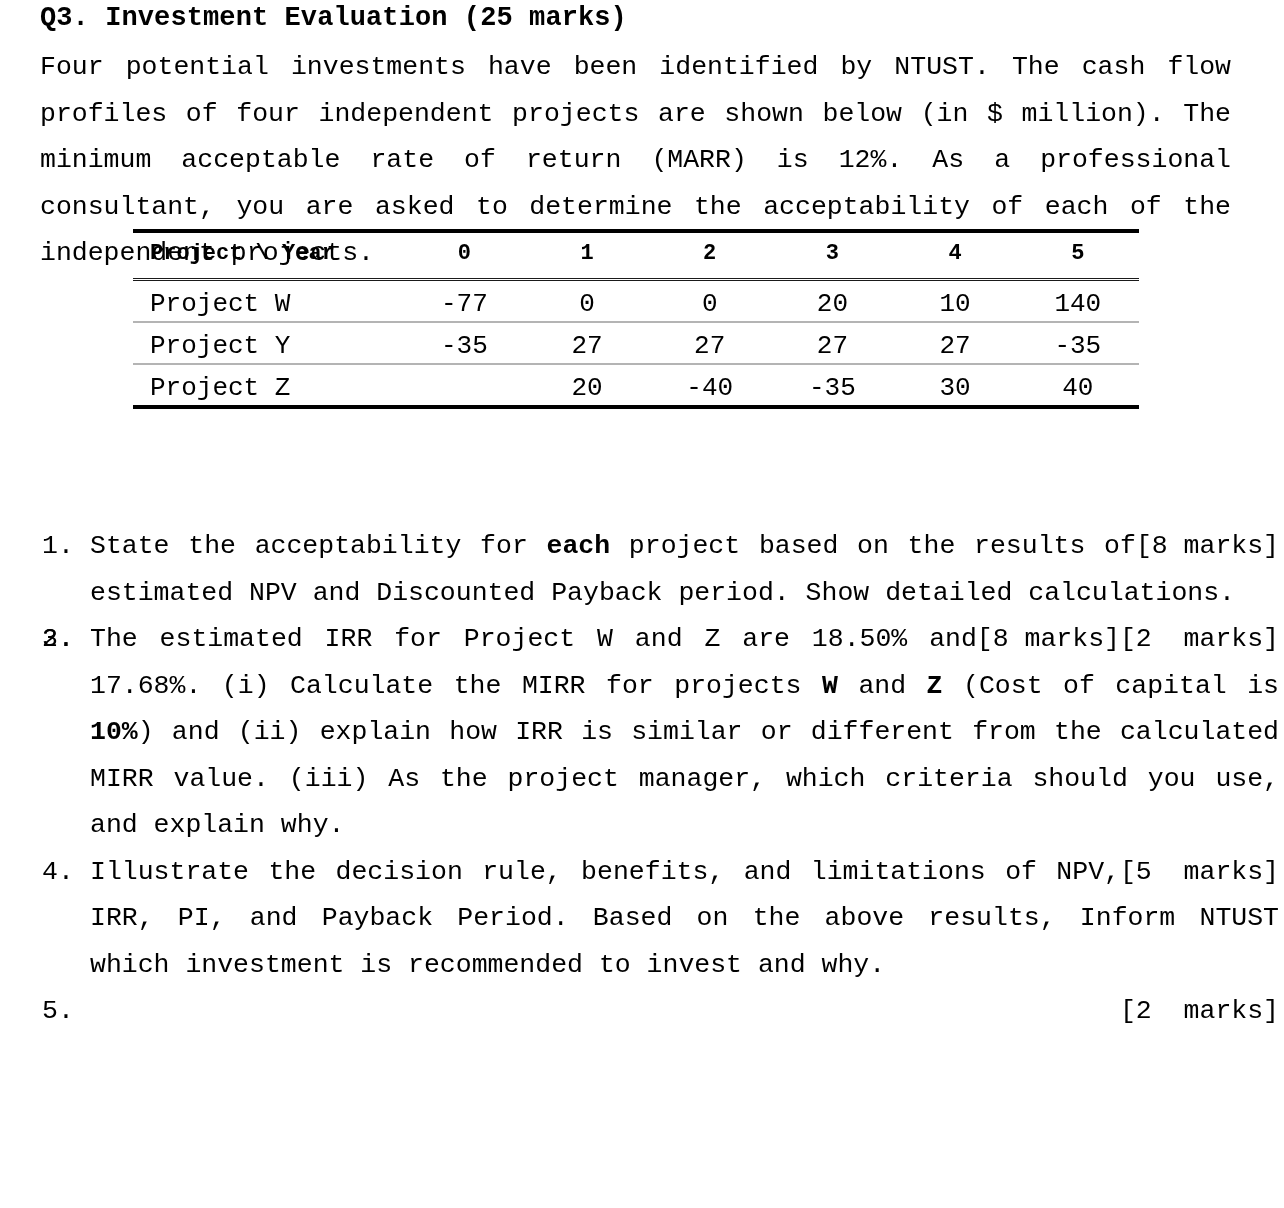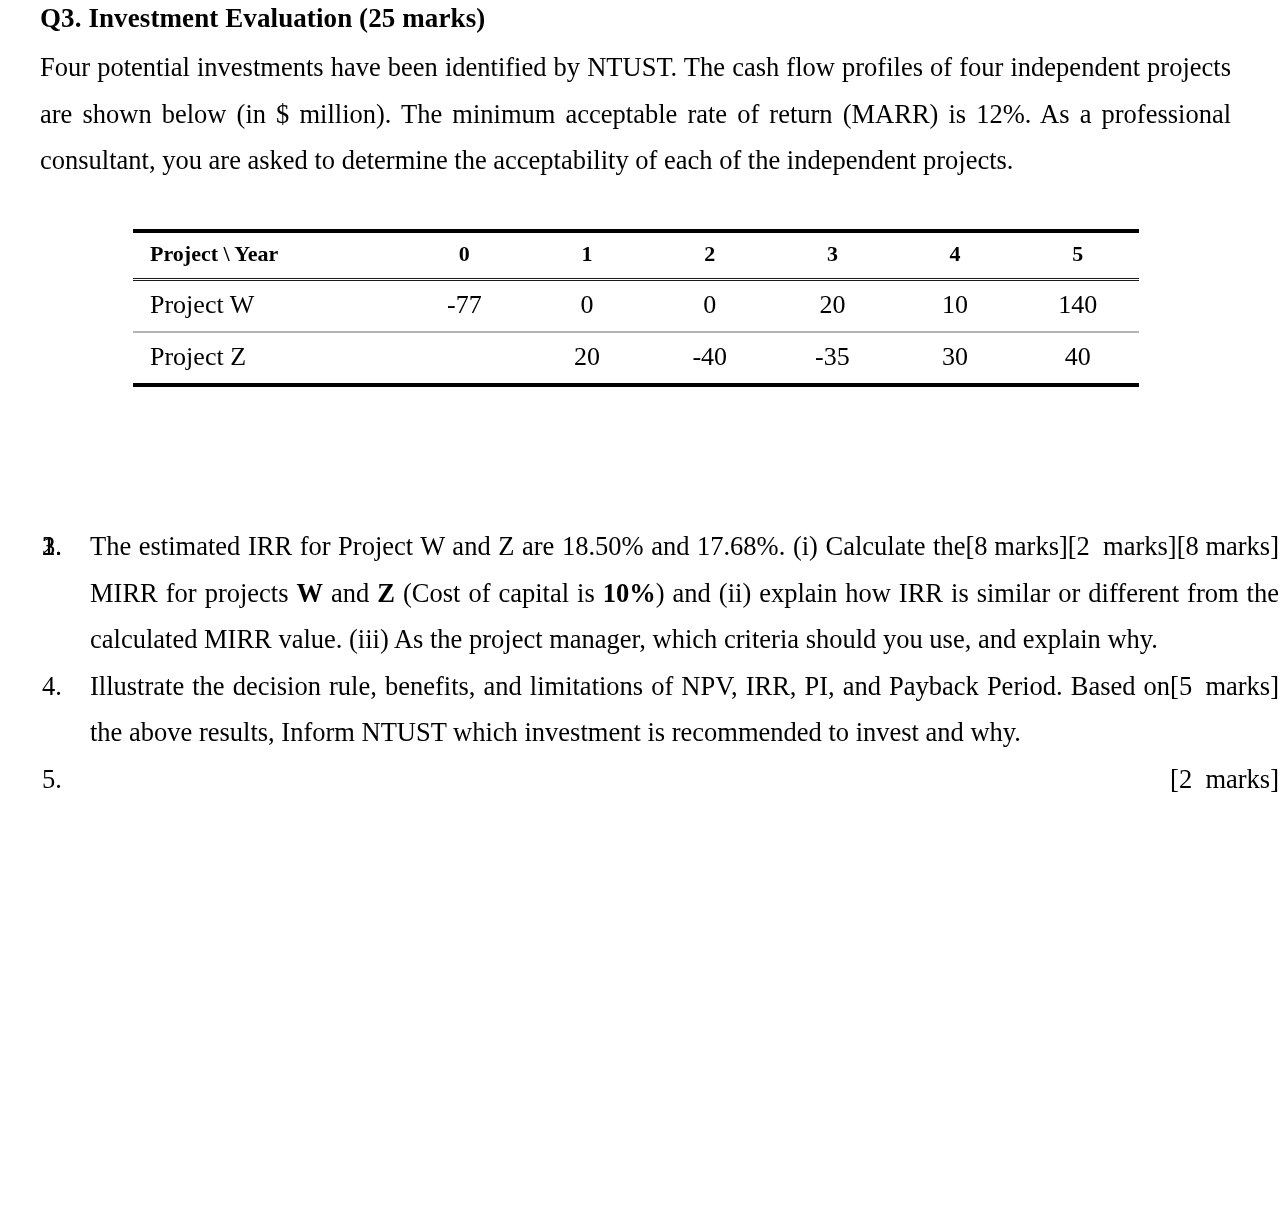--- a/index.html
+++ b/index.html
@@ -15,20 +15,21 @@
     font-family: "Liberation Serif", "DejaVu Serif", serif;
     color: #000000;
     -webkit-font-smoothing: antialiased;
   }
   .page {
     position: relative;
     width: 1284px;
     height: 1208px;
     box-sizing: border-box;
     padding: 0;
+    font-family: Liberation Mono, monospace;
   }
 
   
   .q-title {
     position: absolute;
     left: 40px;
     top: 1px;
     font-size: 27px;
     font-weight: bold;
     letter-spacing: 0.1px;
@@ -78,21 +79,21 @@
     text-align: left;
     padding-left: 17px;
   }
   table.cash thead th.h-year {
     text-align: center;
   }
 
   table.cash tbody td {
     font-size: 26px;
     line-height: 33px;
-    padding: 7px 0 10px 0;
+    padding: 7px 0 0 0;
     border-bottom: 2px solid #b4b4b4;
     vertical-align: middle;
   }
   table.cash tbody td.t-proj {
     text-align: left;
     padding-left: 17px;
   }
   table.cash tbody td.t-val {
     text-align: center;
   }
@@ -172,35 +173,45 @@
         <tr>
           <td class="t-proj">Project W</td>
           <td class="t-val">-77</td>
           <td class="t-val">0</td>
           <td class="t-val">0</td>
           <td class="t-val">20</td>
           <td class="t-val">10</td>
           <td class="t-val">140</td>
         </tr>
         <tr>
+          <td class="t-proj">Project Y</td>
+          <td class="t-val">-35</td>
+          <td class="t-val">27</td>
+          <td class="t-val">27</td>
+          <td class="t-val">27</td>
+          <td class="t-val">27</td>
+          <td class="t-val">-35</td>
+        </tr>
+        <tr>
           <td class="t-proj">Project Z</td>
           <td class="t-val"></td>
           <td class="t-val">20</td>
           <td class="t-val">-40</td>
           <td class="t-val">-35</td>
           <td class="t-val">30</td>
           <td class="t-val">40</td>
         </tr>
       </tbody>
     </table>
   </div>
 
   <ol class="questions">
     <li>
       <span class="marks">[8 marks]</span>
+      <span><span>State the acceptability for </span><b>each</b><span> project based on the results of estimated NPV and Discounted Payback period. Show detailed calculations.</span></span>
     </li>
     <li>
       <span class="marks">[2  marks]</span>
     </li>
     <li>
       <span class="marks">[8 marks]</span>
       <span><span>The estimated IRR for Project W and Z are 18.50% and 17.68%. (i) Calculate the MIRR for projects </span><b>W</b><span> and </span><b>Z</b><span> (Cost of capital is </span><b>10%</b><span>) and (ii) explain how IRR is similar or different from the calculated MIRR value. (iii) As the project manager, which criteria should you use, and explain why.</span></span>
     </li>
     <li>
       <span class="marks">[5  marks]</span>

